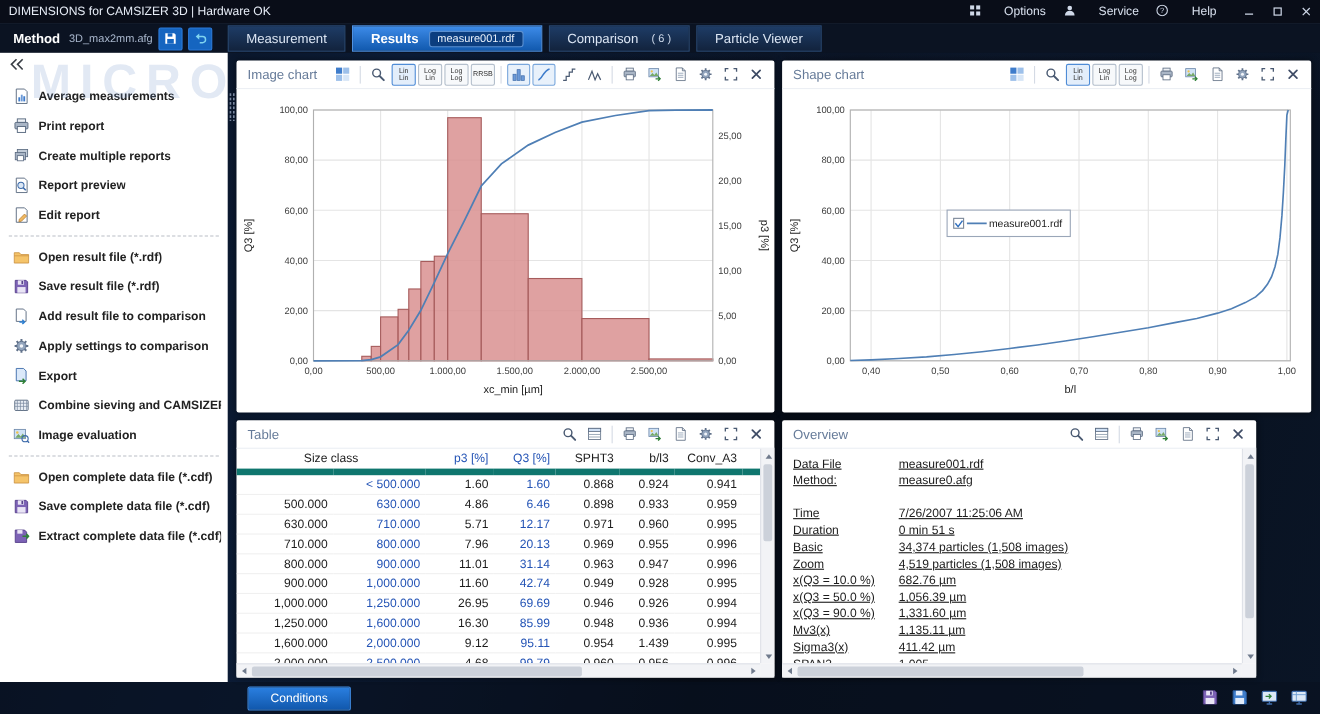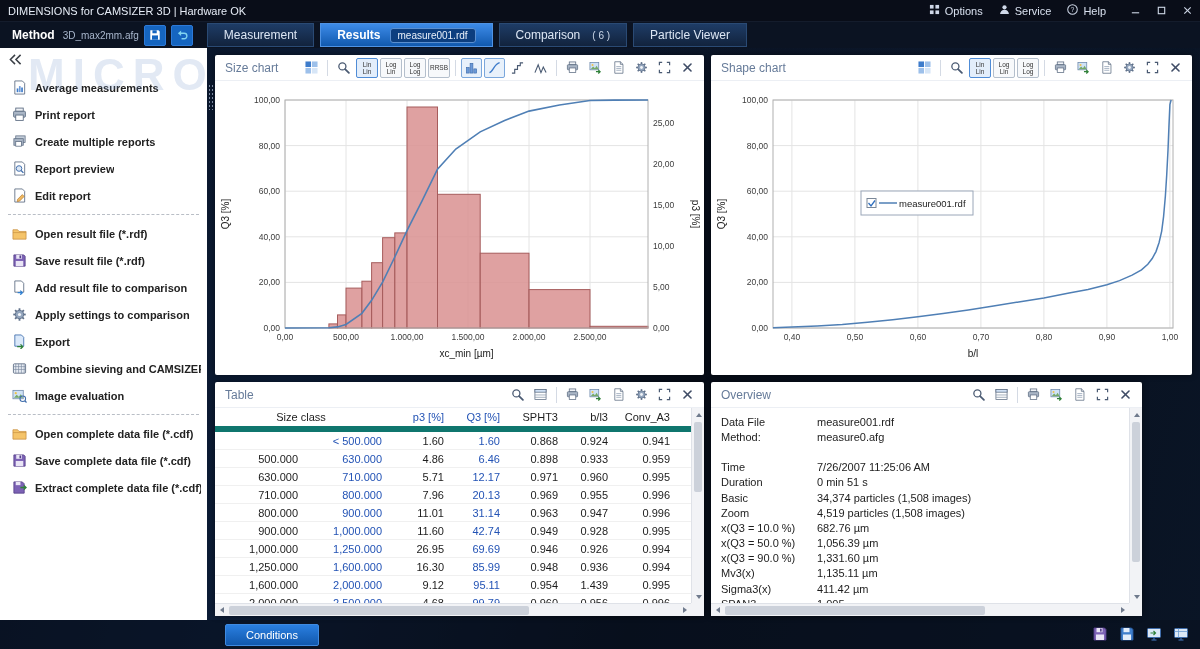--- a/index.html
+++ b/index.html
@@ -6,21 +6,21 @@
   .app{position:relative;width:1200px;height:649px;overflow:hidden;
        font-family:"Liberation Sans",sans-serif;
        background:
         radial-gradient(ellipse 700px 260px at 72% 0%, rgba(60,110,200,0.12), transparent 60%),
         linear-gradient(105deg,#081120 0%,#0c1c36 28%,#070d18 58%,#0a1526 100%);}
   
   .titlebar{position:absolute;left:0;top:0;width:100%;height:22px;background:#090d18;
             display:flex;align-items:center;border-bottom:1px solid #141c2c;box-sizing:border-box;}
   .tb-title{font-size:11px;color:#e6ecf6;margin-left:8px;}
   .tb-right{margin-left:auto;display:flex;align-items:center;}
-  .tb-group{display:flex;align-items:center;gap:5px;font-size:11px;color:#d8e0ee;margin-right:16px;cursor:default;text-align:right;}
+  .tb-group{display:flex;align-items:center;gap:21px;font-size:11px;color:#d8e0ee;margin-right:16px;cursor:default;text-align:right;}
   .tb-group svg{width:11px;height:11px;}
   .win-btn{width:26px;height:22px;display:flex;align-items:center;justify-content:center;}
   .win-btn svg{width:11px;height:11px;}
   
   .tabbar{position:absolute;left:0;top:22px;width:100%;height:26px;background:#0b1322;
           display:flex;align-items:center;padding-left:12px;box-sizing:border-box;}
   .method-label{font-size:12px;font-weight:bold;color:#fff;}
   .method-file{font-size:10px;color:#a8b6cc;margin-left:8px;}
   .mini-btn{width:20px;height:19px;background:#1565c0;border:1px solid #2d7ad8;border-radius:2px;
             margin-left:5px;display:flex;align-items:center;justify-content:center;}
@@ -74,21 +74,21 @@
   .leg{font-size:9.5px;fill:#222;}
   
   .table-wrap{position:absolute;left:0;top:26px;right:13px;bottom:13px;overflow:hidden;}
   #data-table{border-collapse:collapse;table-layout:fixed;font-size:11px;color:#1c1c1c;width:100%;}
   #data-table th{font-weight:normal;height:18px;padding:0 5px;text-align:right;white-space:nowrap;border-bottom:6px solid #0f766e;}
   #data-table th.size{text-align:center;}
   #data-table td{height:17px;padding:0 5px;text-align:right;white-space:nowrap;border-bottom:1px solid #f0f0f0;}
   .blue{color:#2353b5;}
   
   .ov-wrap{position:absolute;left:0;top:26px;right:13px;bottom:13px;overflow:hidden;padding:6px 0 0 10px;}
-  .ov-row{display:flex;height:15.2px;font-size:11px;color:#1c1c1c;align-items:center;}
+  .ov-row{display:flex;height:15.2px;font-size:11px;color:#1c1c1c;align-items:center;text-decoration:underline;}
   .ov-key{width:96px;flex:none;}
   .ov-val{white-space:nowrap;}
   
   .vscroll{position:absolute;top:26px;right:0;width:13px;bottom:13px;background:#f2f3f6;border-left:1px solid #dfe2e8;box-sizing:border-box;}
   .hscroll{position:absolute;left:0;right:13px;bottom:0;height:13px;background:#f2f3f6;border-top:1px solid #dfe2e8;box-sizing:border-box;display:flex;align-items:center;}
   .corner{position:absolute;right:0;bottom:0;width:13px;height:13px;background:#f2f3f6;}
   .arr{width:13px;height:13px;display:flex;align-items:center;justify-content:center;flex:none;}
   .tri-up{width:0;height:0;border-left:3.5px solid transparent;border-right:3.5px solid transparent;border-bottom:4.5px solid #6f7a8c;}
   .tri-dn{width:0;height:0;border-left:3.5px solid transparent;border-right:3.5px solid transparent;border-top:4.5px solid #6f7a8c;}
   .tri-lf{width:0;height:0;border-top:3.5px solid transparent;border-bottom:3.5px solid transparent;border-right:4.5px solid #6f7a8c;}
@@ -361,21 +361,21 @@
               </svg>
             </span>
             <span class="lbl">Extract complete data file (*.cdf)</span>
           </div>
         </div>
     </aside>
     <div class="drag-dots"></div>
 
     <section class="panel" id="size-panel">
       <div class="phead">
-        <span class="ptitle">Size chart</span>
+        <span class="ptitle">Image chart</span>
         <div class="ptools" id="size-toolbar">
             <span class="tool">
               <svg viewBox="0 0 14 14">
                 <rect x="0.5" y="0.5" width="6" height="6" fill="#3e7ccb"></rect>
                 <rect x="7.5" y="0.5" width="6" height="6" fill="#9dc0ea"></rect>
                 <rect x="0.5" y="7.5" width="6" height="6" fill="#9dc0ea"></rect>
                 <rect x="7.5" y="7.5" width="6" height="6" fill="#d7e6f7"></rect>
               </svg>
             </span>
             <span class="tsep"></span>

